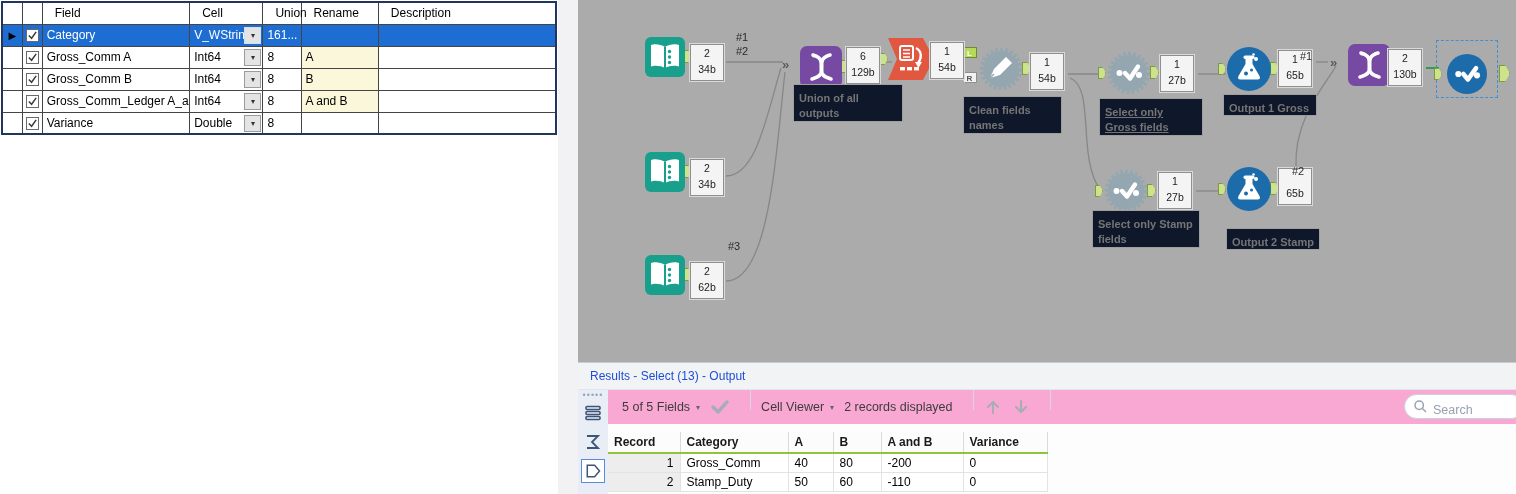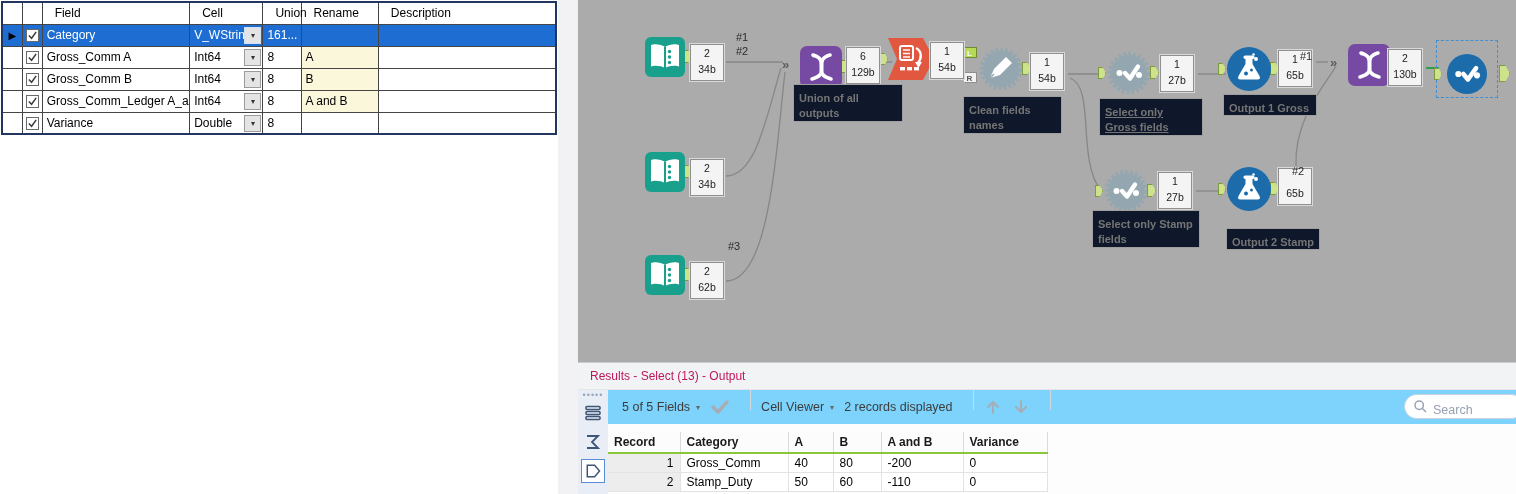--- a/index.html
+++ b/index.html
@@ -46,28 +46,28 @@
   .chevron-in { position:absolute; font-size:13px; font-weight:bold; color:#5a5a5a; letter-spacing:-1px; }
   .lr-anchor { position:absolute; width:15px; height:11px; font-size:8px; font-weight:bold; text-align:center;
                line-height:11px; clip-path:polygon(0 50%,20% 0,100% 0,100% 100%,20% 100%); }
   .lr-L { background:#b6d957; color:#fff; border:1px solid #6d8c2f; }
   .lr-R { background:#f2f2f2; color:#555; border:1px solid #8f8f8f; }
   .sel-box { position:absolute; border:1.5px dashed #3f8fd4; }
 
   
   .results { position:absolute; left:578px; top:362px; width:938px; height:132px; background:#fff; }
   .results-title { height:28px; background:#f2f3f5; border-top:1px solid #c8cdd4; border-bottom:1px solid #e3e5e9;
-                   font-size:12px; color:#be185d; line-height:27px; padding-left:12px; }
+                   font-size:12px; color:#1d4ed8; line-height:27px; padding-left:12px; }
   .results-body { display:flex; height:104px; }
   .icon-strip { width:30px; background:#e9edf5; display:flex; flex-direction:column; align-items:center; padding-top:2px; }
   .grip { color:#97a6c0; font-size:9px; letter-spacing:1px; line-height:6px; margin-bottom:3px; }
   .strip-btn { width:24px; height:24px; display:flex; align-items:center; justify-content:center; margin-bottom:5px; }
   .strip-btn.active { background:#fff; border:1px solid #5b8dd6; }
   .results-main { flex:1; position:relative; background:#fdfdfe; overflow:hidden; }
-  .results-toolbar { height:34px; background:#7dd3fc; display:flex; font-size:12.5px;
+  .results-toolbar { height:34px; background:#f9a8d4; display:flex; font-size:12.5px;
                      color:#3c3c3c; padding-left:14px; position:relative; }
   .tb-item { display:flex; align-items:center; margin-right:10px; white-space:nowrap; }
   .tb-caret { font-size:8px; color:#666; margin-left:6px; }
   .tb-sep { width:1px; height:20px; background:#d5d9df; margin:0 10px; }
   .searchbox { position:absolute; right:-8px; top:4px; width:120px; height:25px; border:1px solid #c9d2e0;
                border-radius:13px; background:#fff; display:flex; align-items:center; padding-left:8px; }
   .searchbox input { border:none; outline:none; width:80px; font-size:12.5px; color:#333;
                      font-family:"Liberation Sans", sans-serif; background:transparent;margin-top:7px; }
   .searchbox input::placeholder { color:#97a0b2; }
   .results-grid { border-collapse:collapse; table-layout:fixed; font-size:12px; margin-top:8px; background:#fff; }

